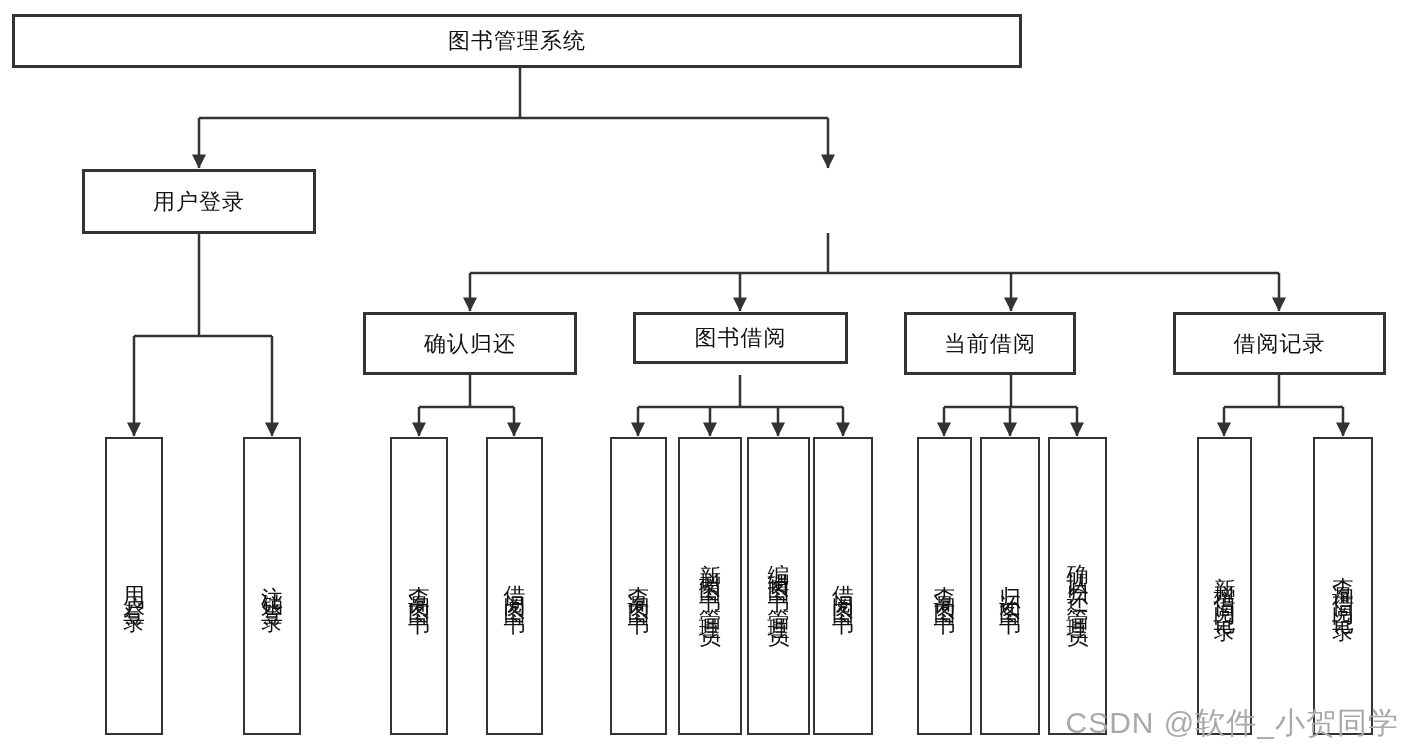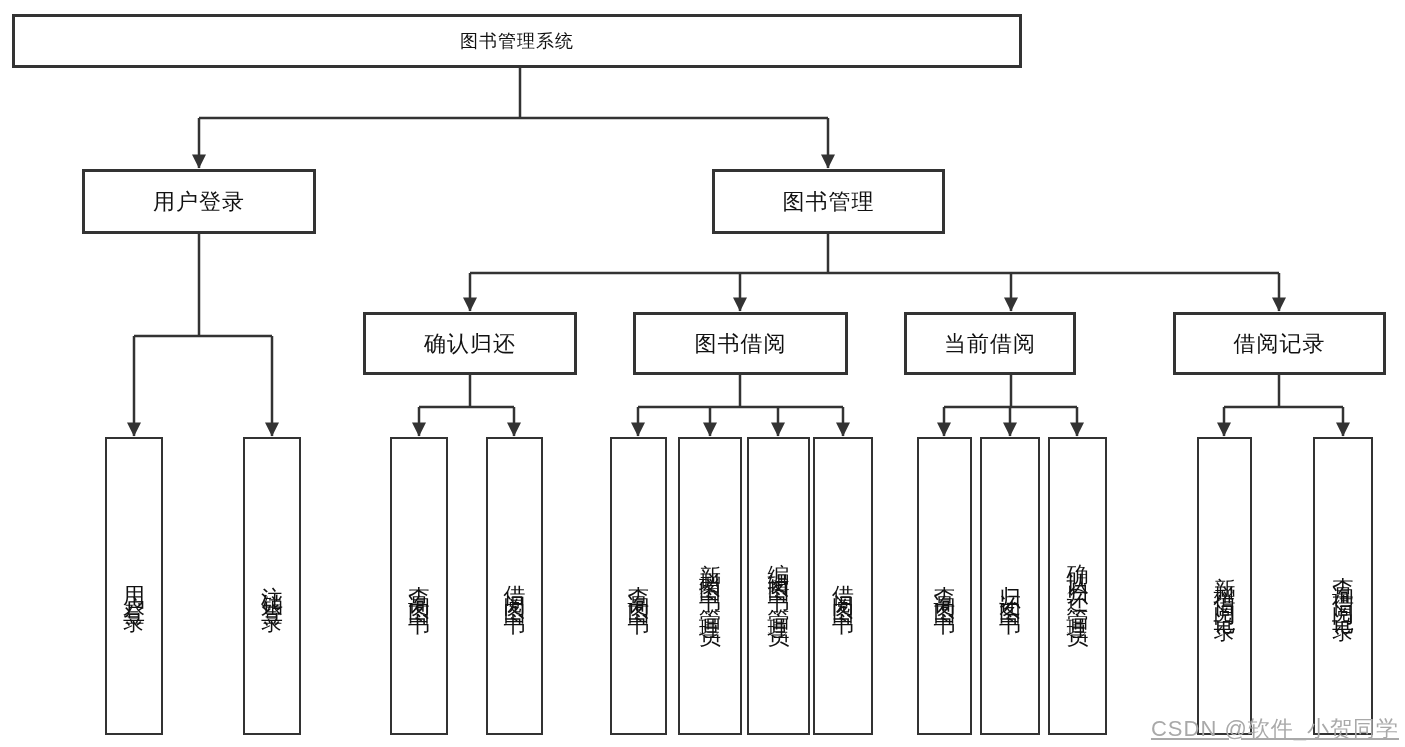--- a/index.html
+++ b/index.html
@@ -15,29 +15,29 @@
     position:relative;width:1405px;height:747px;background:var(--bg);overflow:hidden;
   }
   svg.wires{position:absolute;left:0;top:0;width:1405px;height:747px;z-index:1;}
   .node{
     position:absolute;box-sizing:border-box;
     background:var(--box-bg);border:3px solid var(--line);
     color:var(--text);display:flex;align-items:center;justify-content:center;
     z-index:2;
   }
   .node.h{font-size:22px;letter-spacing:1px;white-space:nowrap;}
-  .node.root{font-size:18px;}
+  .node.root{font-size:22px;}
   .node.v{
     top:437px;height:298px;border-width:2.5px;
     writing-mode:vertical-rl;text-orientation:mixed;
     font-size:22px;line-height:1;letter-spacing:9px;
   }
   .watermark{
     position:absolute;right:6px;bottom:3px;z-index:5;
-    font-size:22px;color:var(--wm);letter-spacing:1px;white-space:nowrap;text-decoration:underline;
+    font-size:30px;color:var(--wm);letter-spacing:1px;white-space:nowrap;
   }
 </style>
 </head>
 <body>
 
 <div class="canvas">
 
   <svg class="wires" viewBox="0 0 1405 747" aria-hidden="true">
     <defs>
       <marker id="arw" viewBox="0 0 10 10" refX="9.6" refY="5" markerWidth="8" markerHeight="5.6" orient="auto">
@@ -91,24 +91,23 @@
         <path d="M1224,407 H1343"></path>
         <path d="M1224,407 V436" marker-end="url(#arw)"></path>
         <path d="M1343,407 V436" marker-end="url(#arw)"></path>
       </g>
     </g>
   </svg>
 
   <div class="node h root" style="left:12px;top:14px;width:1010px;height:54px">图书管理系统</div>
 
   <div class="node h" style="left:82px;top:169px;width:234px;height:65px">用户登录</div>
-  <div class="node h" style="left:712px;top:169px;width:233px;height:65px">图书管理</div>
 
   <div class="node h" style="left:363px;top:312px;width:214px;height:63px">确认归还</div>
-  <div class="node h" style="left:633px;top:312px;width:215px;height:63px">图书借阅</div>
+  <div class="node h" style="left:633px;top:312px;width:215px;height:52px">图书借阅</div>
   <div class="node h" style="left:904px;top:312px;width:172px;height:63px">当前借阅</div>
   <div class="node h" style="left:1173px;top:312px;width:213px;height:63px">借阅记录</div>
 
   <div class="node v" style="left:105px;width:58px">用户登录</div>
   <div class="node v" style="left:243px;width:58px">注销登录</div>
 
   <div class="node v" style="left:390px;width:58px">查询图书</div>
   <div class="node v" style="left:486px;width:57px">借阅图书</div>
 
   <div class="node v" style="left:610px;width:57px">查询图书</div>

